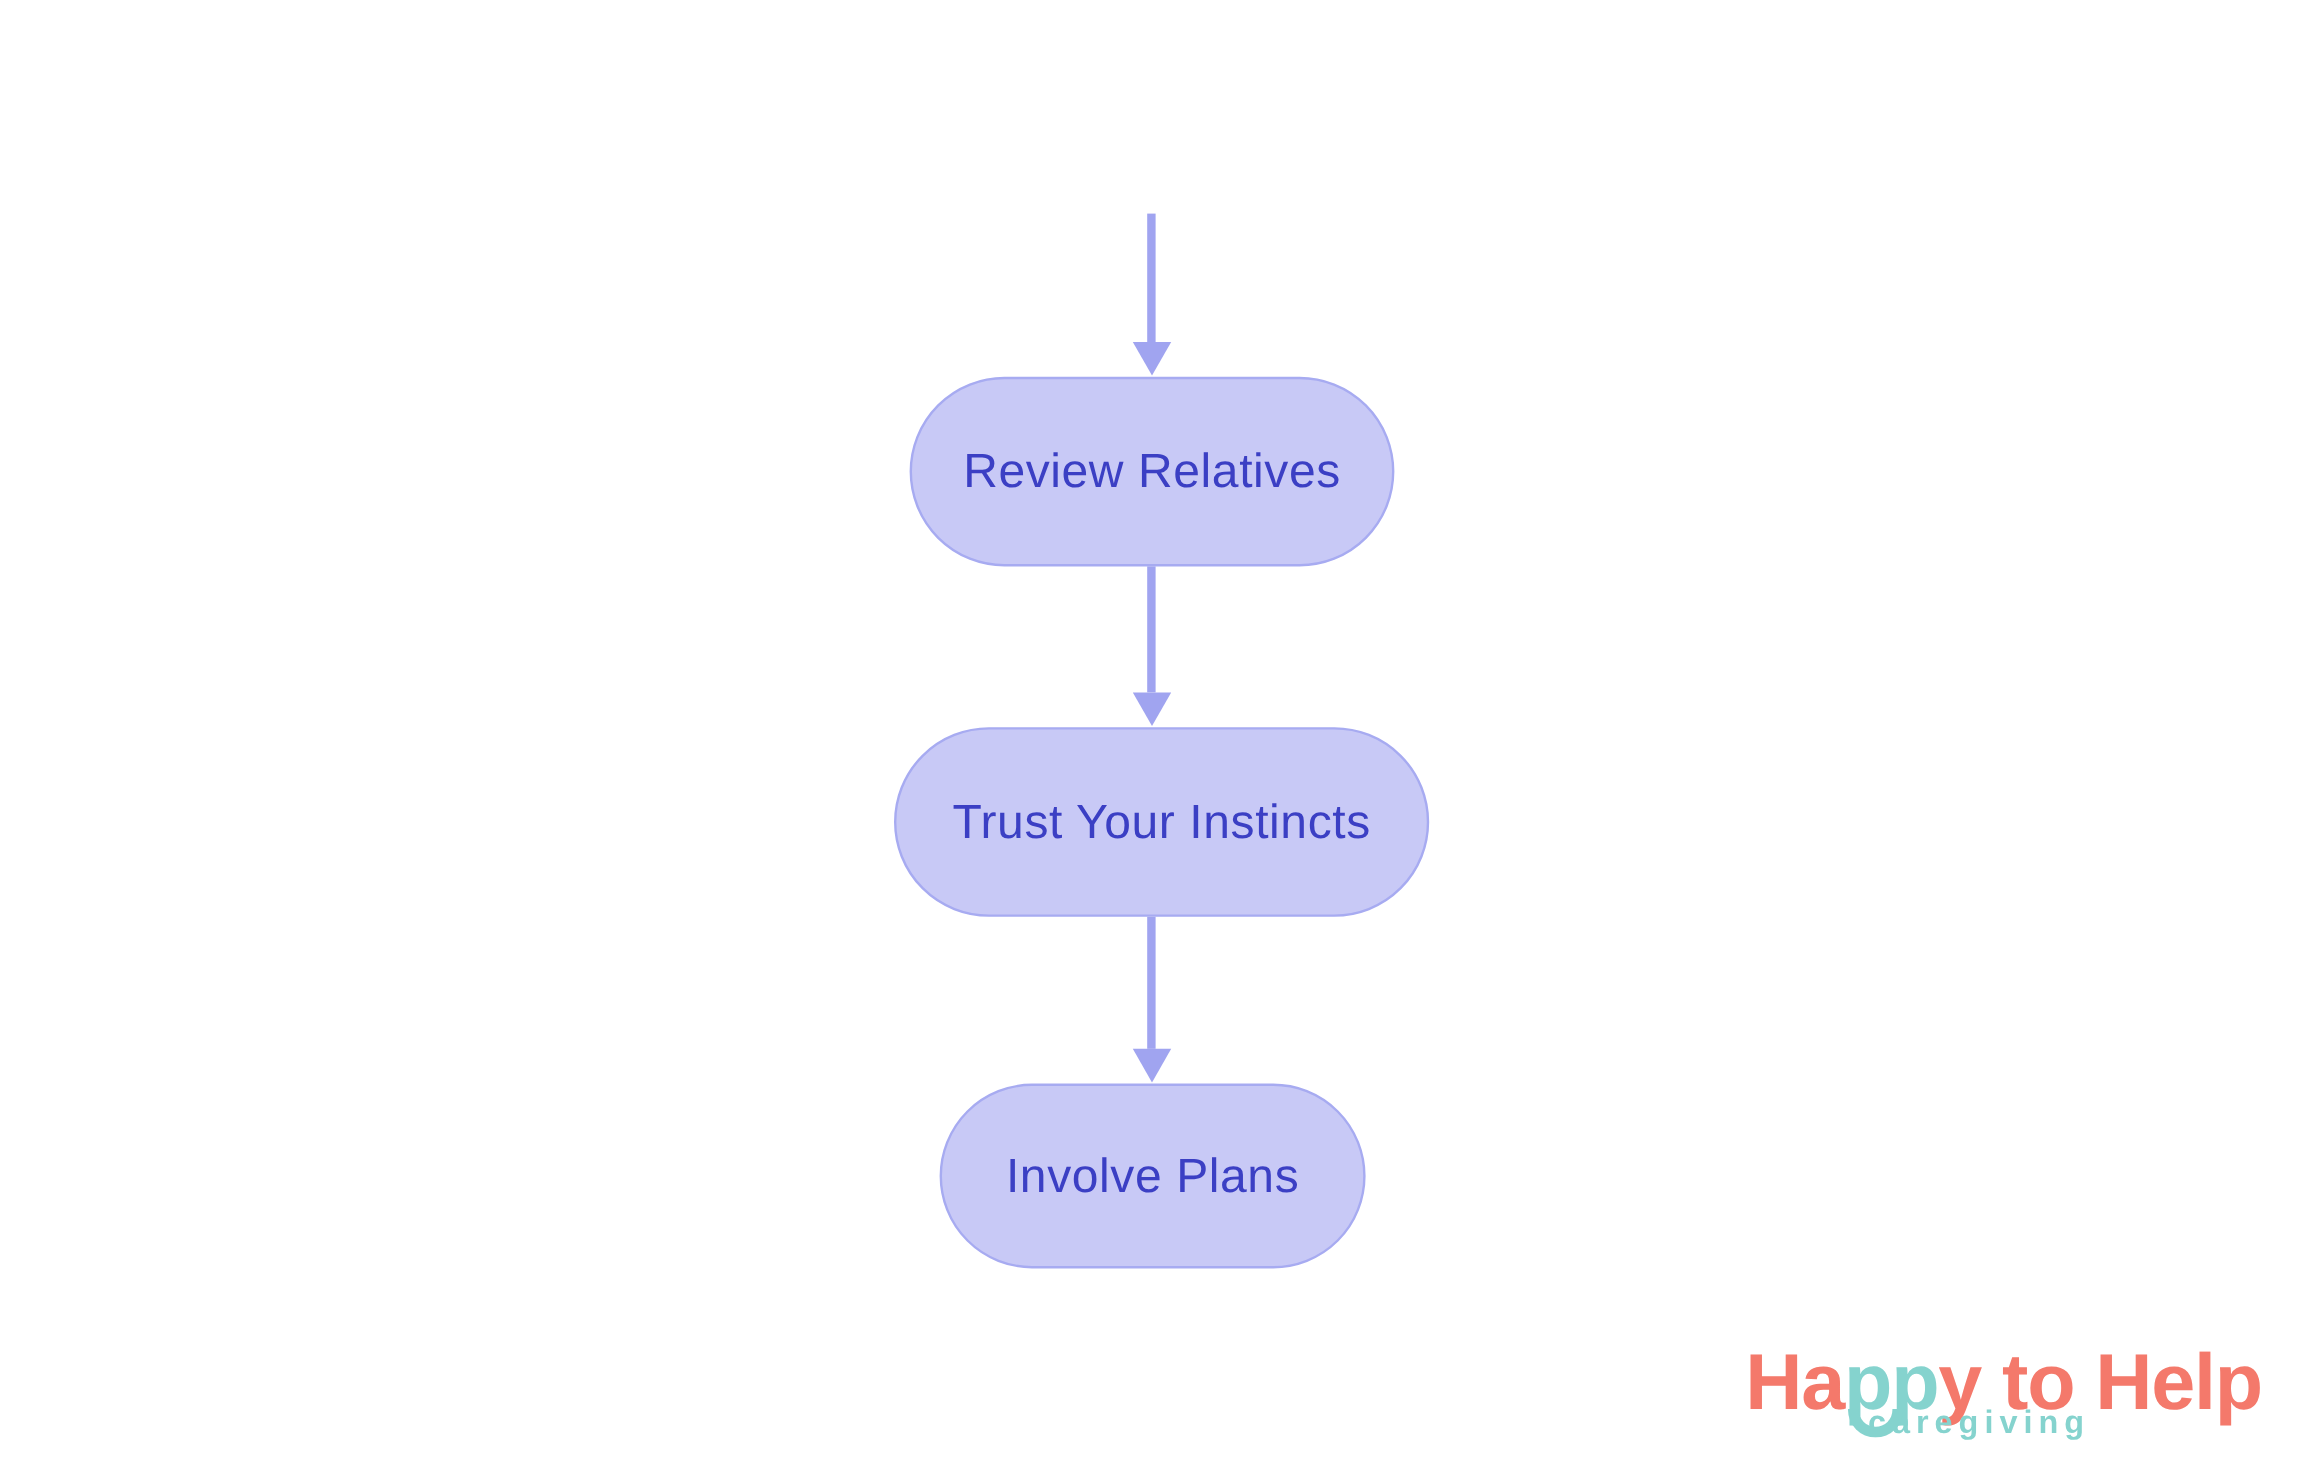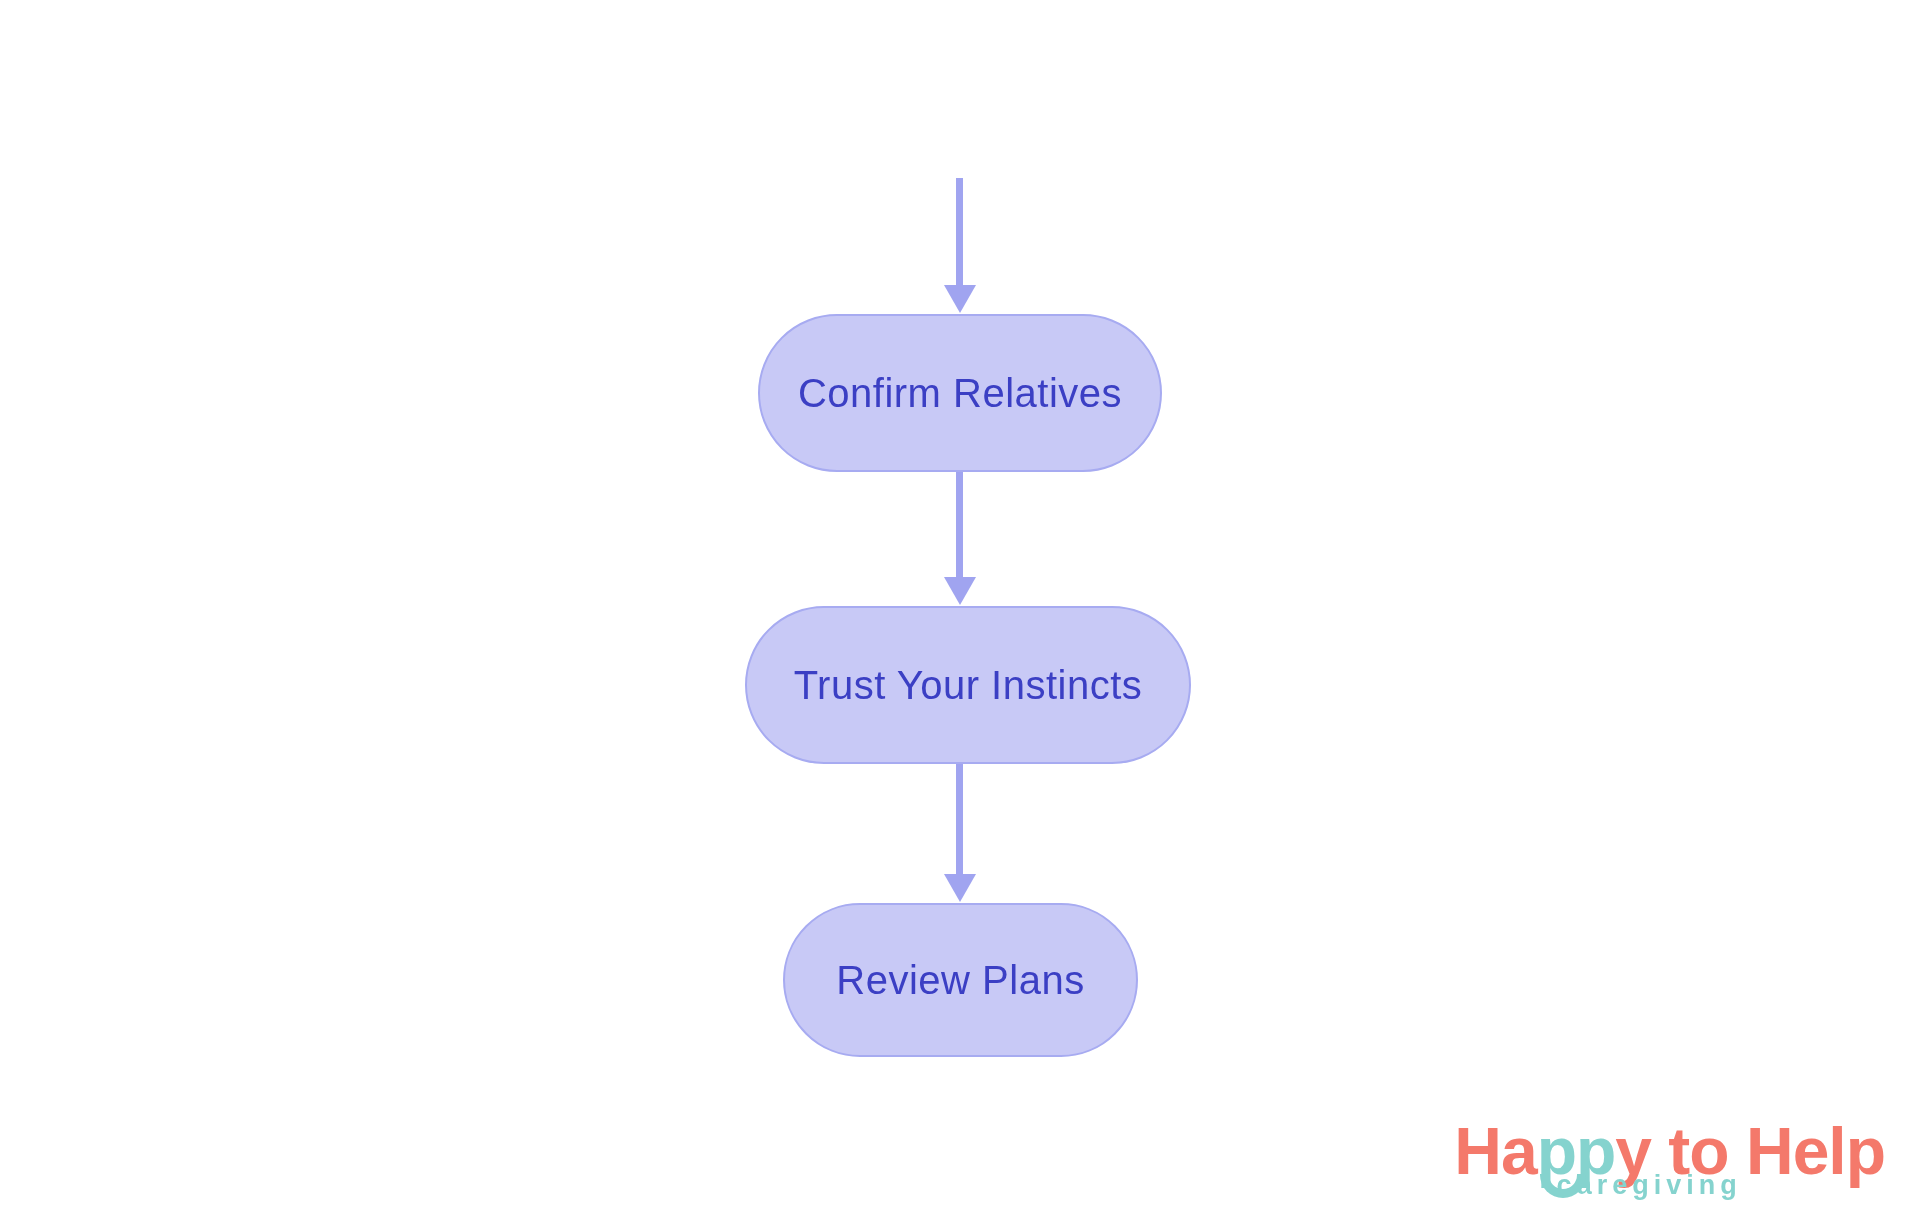--- a/index.html
+++ b/index.html
@@ -97,23 +97,23 @@
     letter-spacing: 5px;
     color: var(--teal);
     line-height: 1.2;
   }
 </style>
 </head>
 <body>
 
 <div class="canvas">
 
-  <div class="node node-2">Confirm Relatives</div>
+  <div class="node node-2">Review Relatives</div>
   <div class="node node-3">Trust Your Instincts</div>
-  <div class="node node-4">Review Plans</div>
+  <div class="node node-4">Involve Plans</div>
 
   <div class="arrow-stem stem-1"></div>
   <div class="arrow-head head-1"></div>
   <div class="arrow-stem stem-2"></div>
   <div class="arrow-head head-2"></div>
   <div class="arrow-stem stem-3"></div>
   <div class="arrow-head head-3"></div>
 
   <div class="logo">
     <div class="logo-main"><span class="part-coral">Ha</span><span class="part-teal"><span>pp</span><span class="smile"></span></span><span class="part-coral">y to Help</span></div>

